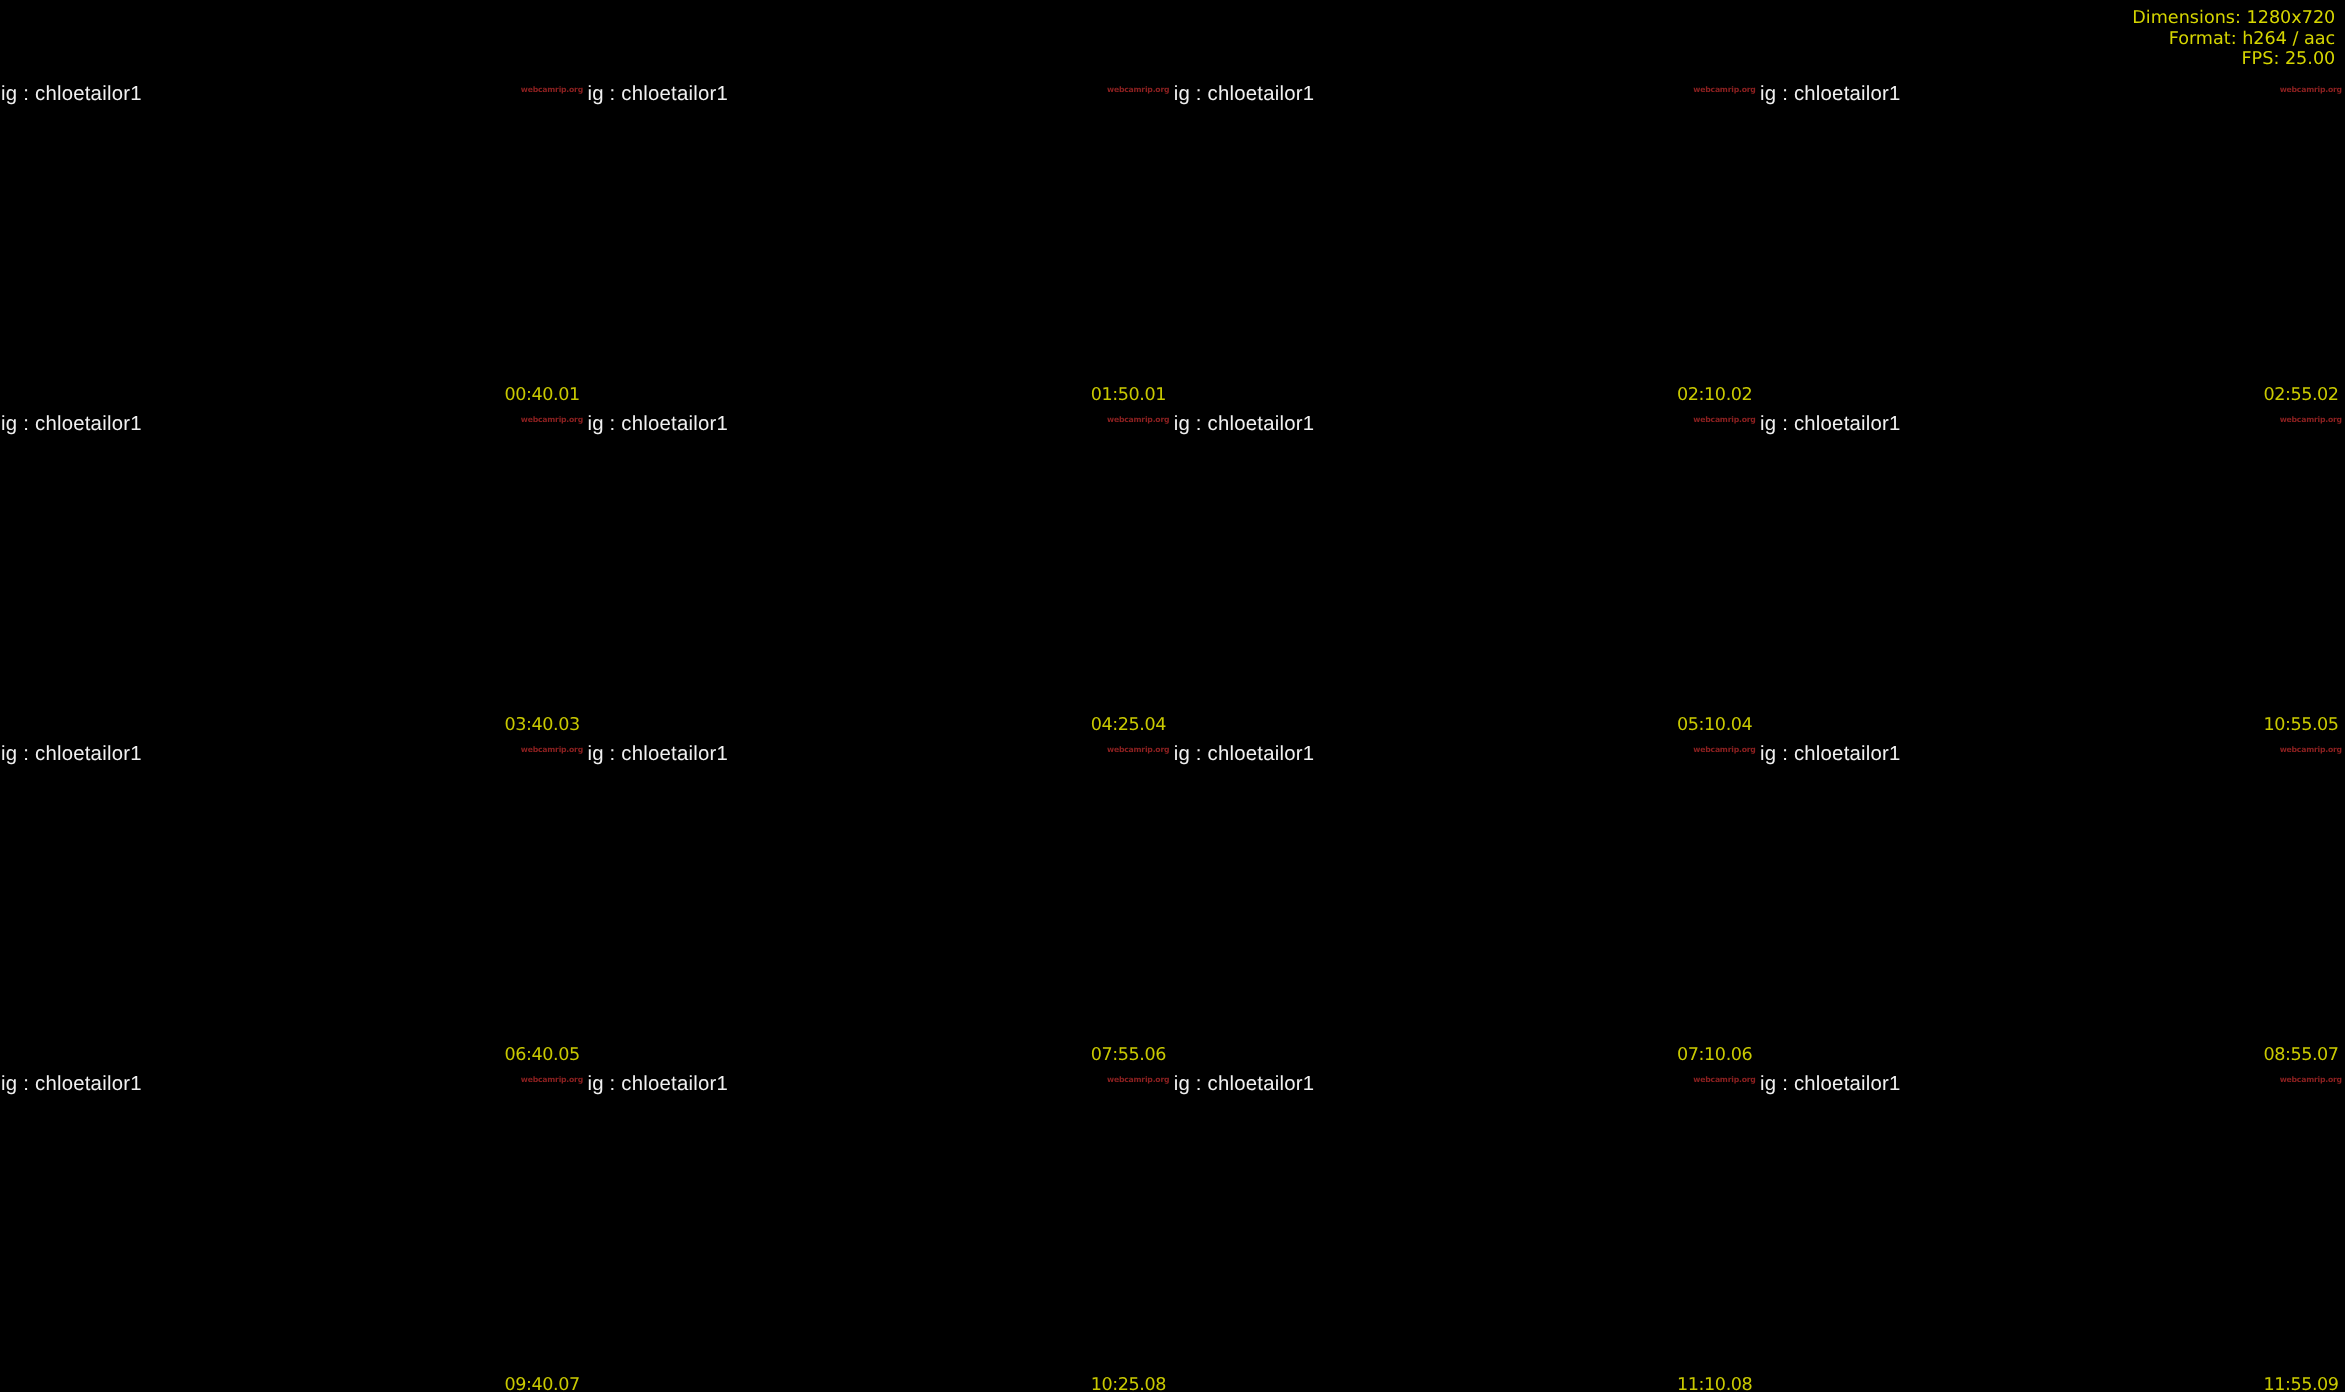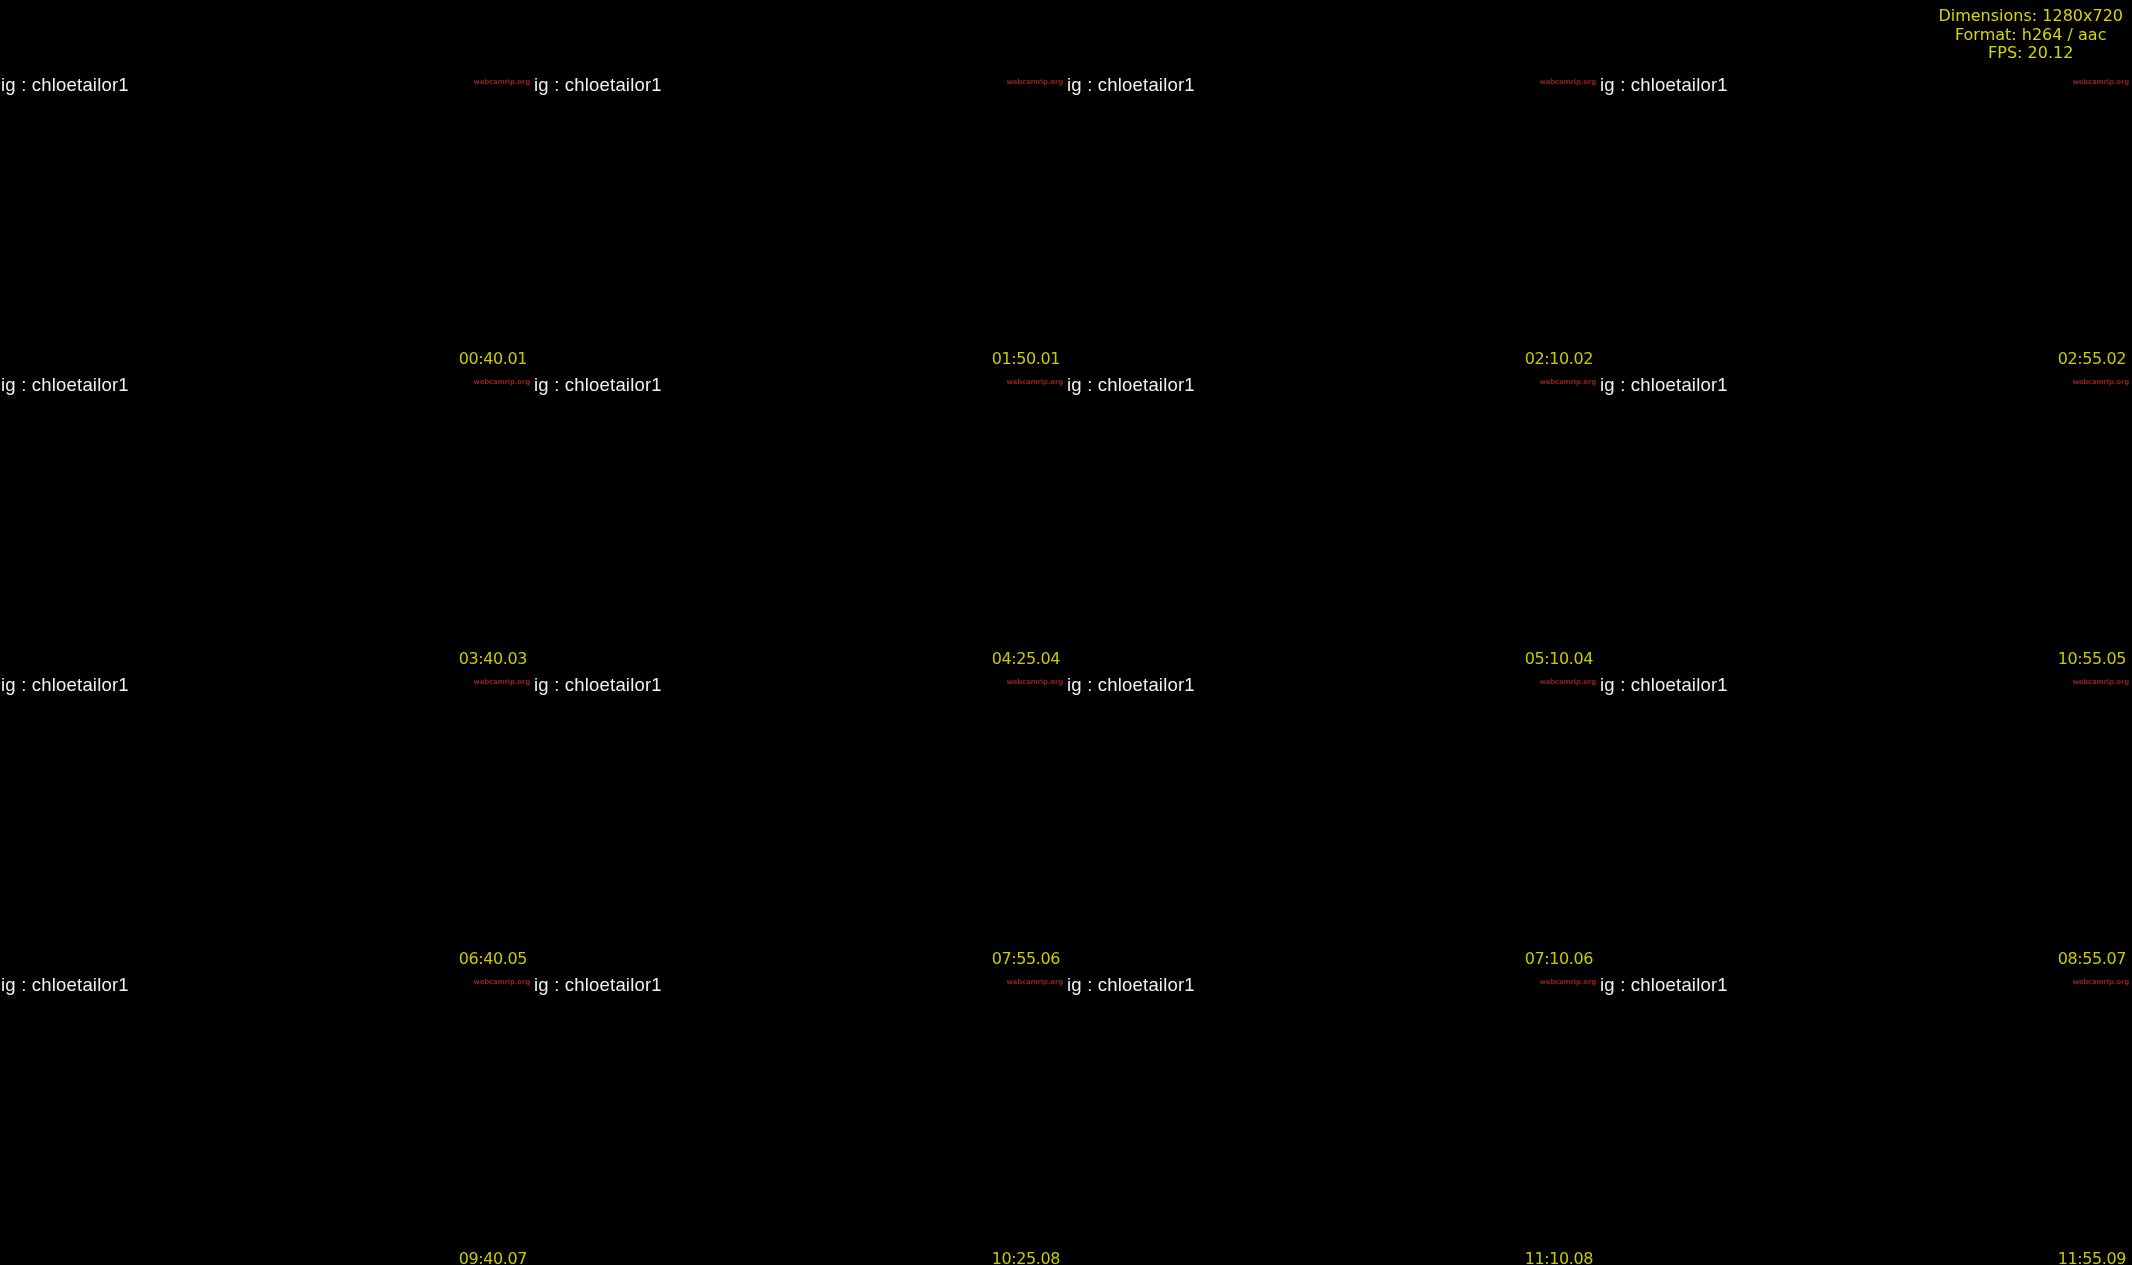--- a/index.html
+++ b/index.html
@@ -23,21 +23,21 @@
     height: 75px;
   }
   .info-left {
     position: absolute;
     top: 7px; left: 9px;
     text-align: left;
   }
   .info-right {
     position: absolute;
     top: 7px; right: 9px;
-    text-align: center;
+    text-align: right;
   }
   .info-line {
     display: block;
     color: var(--header-color, #d6d600);
     font-size: 16px;
     line-height: 18.5px;
     white-space: pre;
   }
 
   
@@ -84,21 +84,21 @@
     white-space: pre;
   }
 </style>
 </head>
 <body style="background: rgb(0, 0, 0);">
 
 <div class="info-header">
   <div class="info-right">
     <span class="info-line">Dimensions: 1280x720</span>
     <span class="info-line">Format: h264 / aac</span>
-    <span class="info-line">FPS: 20.12</span>
+    <span class="info-line">FPS: 25.00</span>
   </div>
 </div>
 
 <div class="thumb-grid" id="thumb-grid">
   <div class="thumb-cell">
     <span class="overlay-username">ig : chloetailor1</span>
     <span class="watermark">webcamrip.org</span>
     <span class="timestamp">00:40.01</span>
   </div>
 

